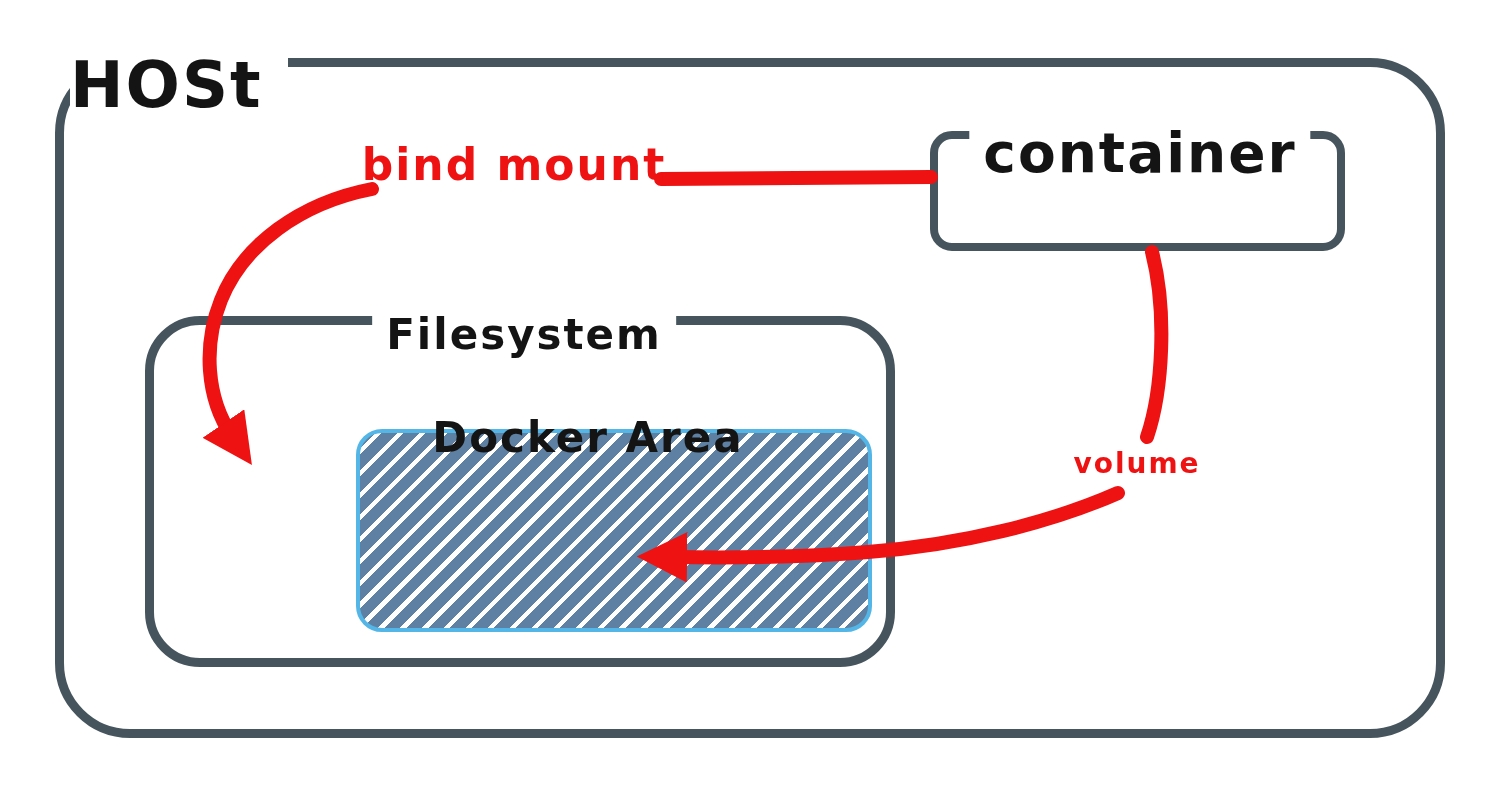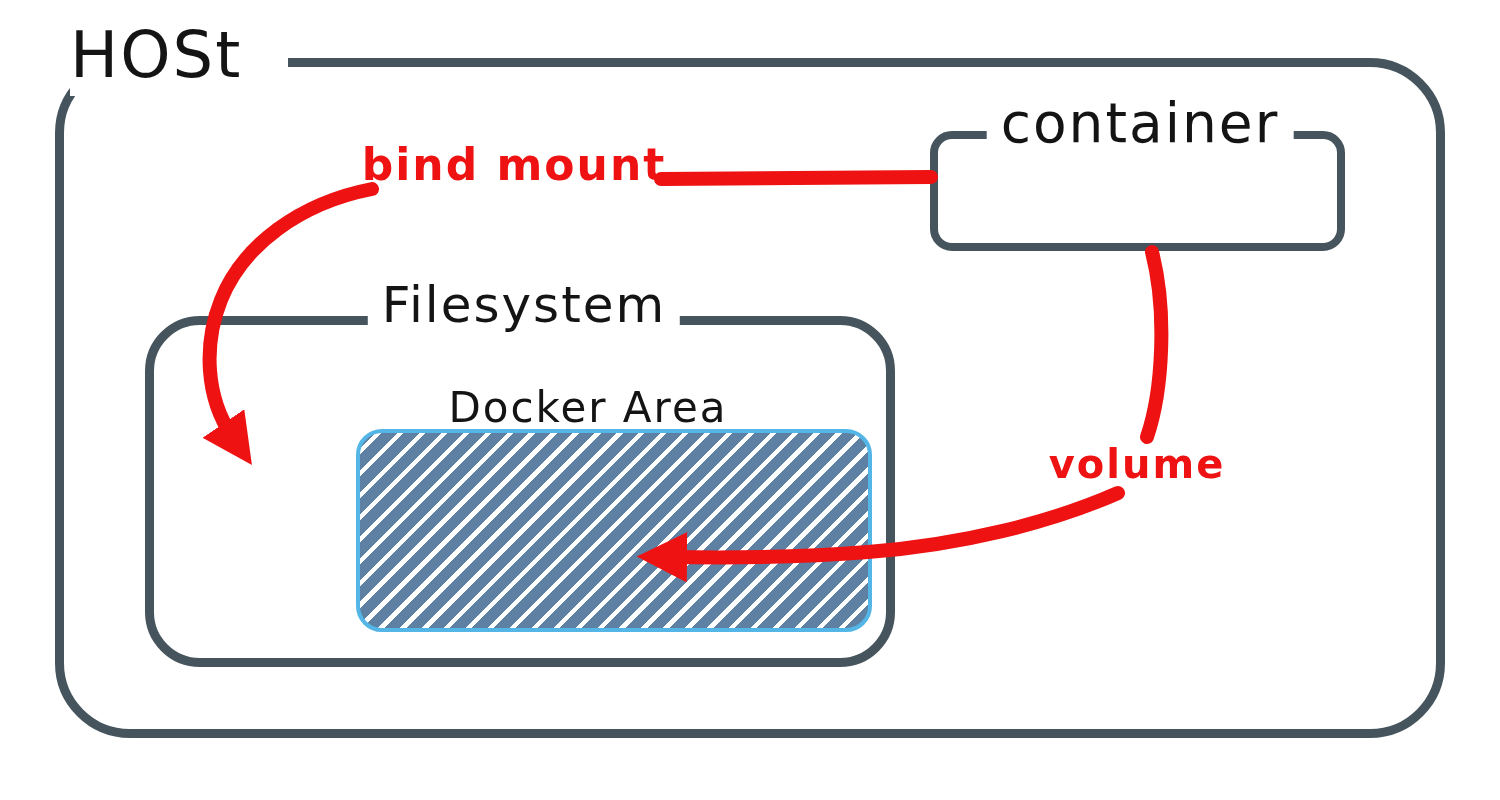--- a/index.html
+++ b/index.html
@@ -46,42 +46,43 @@
     border-radius: 26px;
     background: repeating-linear-gradient(
       135deg,
       var(--hatch-fill) 0px, var(--hatch-fill) 11px,
       var(--background) 11px, var(--background) 15.5px
     );
     z-index: 1;
   }
   .label {
     position: absolute;
-    font-weight: normal;
+    font-weight: bold;
     color: var(--text);
     white-space: nowrap;
     z-index: 2;
     letter-spacing: 2px;
+    margin-top: 30px;
   }
   .masked { background: var(--background); padding: 0 14px; }
   .host-label {
     left: 70px; top: 14px;
     width: 218px; height: 82px;
     font-size: 64px; line-height: 82px;
     background: var(--background);
   }
   .container-label {
     left: 1140px; top: 94px;
     transform: translateX(-50%);
     font-size: 55px; line-height: 58px;
   }
   .filesystem-label {
     left: 524px; top: 276px;
     transform: translateX(-50%);
-    font-size: 50px; line-height: 58px;
+    font-size: 42px; line-height: 58px;
   }
   .docker-area-label {
     left: 588px; top: 384px;
     transform: translateX(-50%);
     font-size: 42px; line-height: 48px;
     z-index: 2;
   }
   .red-label {
     position: absolute;
     font-weight: bold;
@@ -91,21 +92,21 @@
     letter-spacing: 2px;
   }
   .bind-mount-label {
     left: 514px; top: 139px;
     transform: translateX(-50%);
     font-size: 44px; line-height: 52px;
   }
   .volume-label {
     left: 1137px; top: 440px;
     transform: translateX(-50%);
-    font-size: 40px; line-height: 48px;
+    font-size: 28px; line-height: 48px;
   }
   .arrows-layer {
     position: absolute;
     left: 0; top: 0; width: 1500px; height: 800px;
     z-index: 3;
     pointer-events: none;
   }
   .arrows-layer path.stroke {
     fill: none;
     stroke: var(--arrow);

